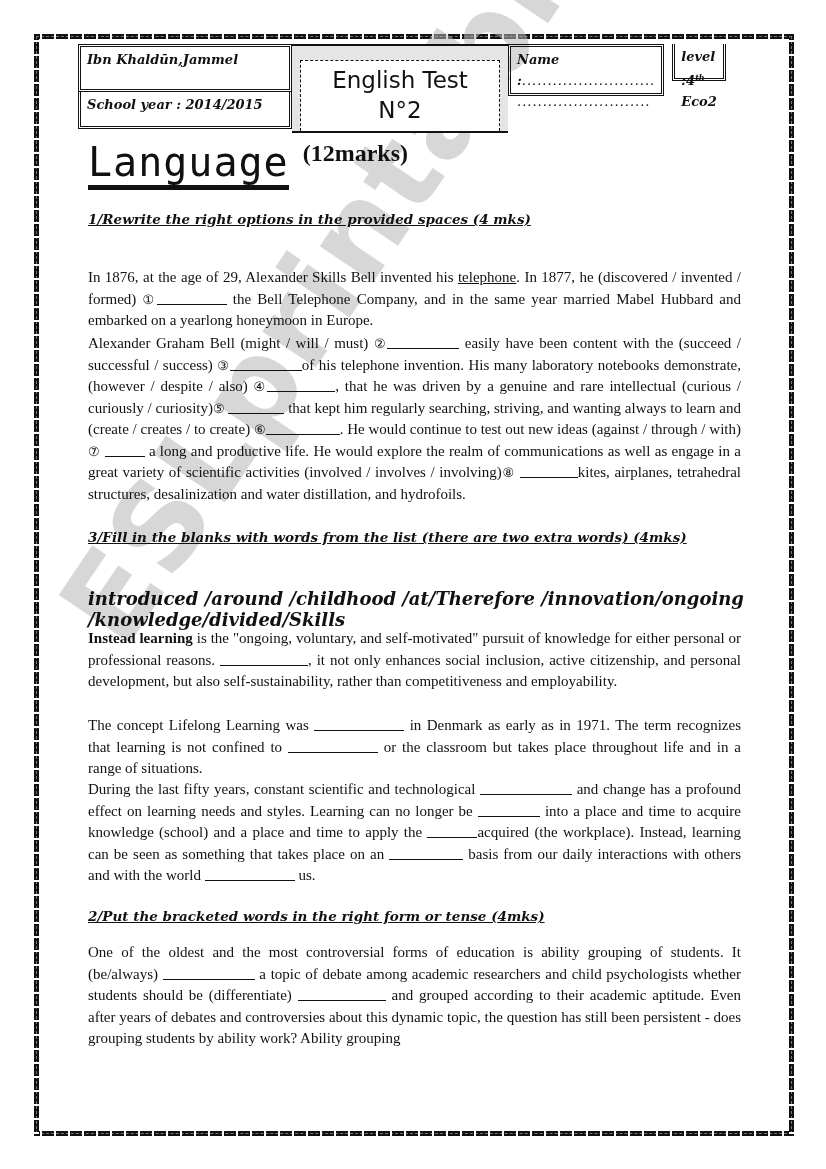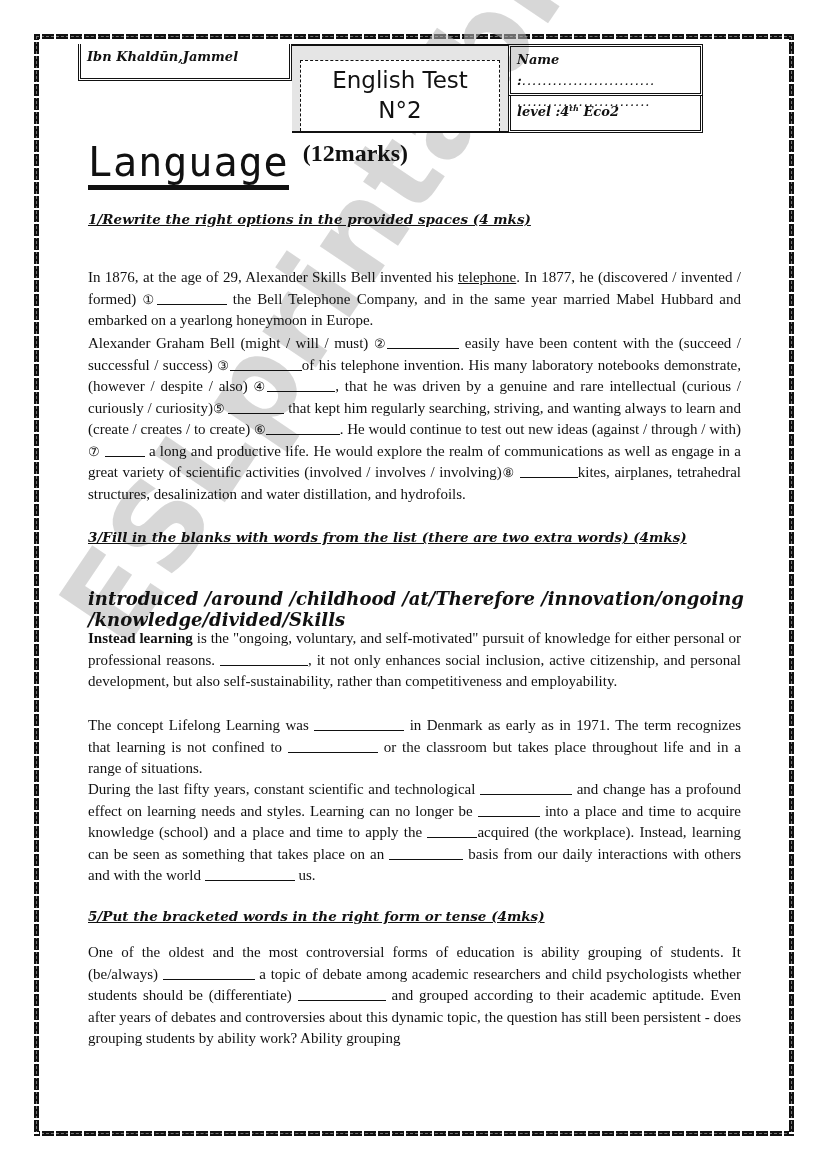--- a/index.html
+++ b/index.html
@@ -35,23 +35,23 @@
     .hbox { border: 3px double #111; padding: 2px 6px; font-family: "DejaVu Serif", serif; font-style: italic; font-weight: bold; font-size: 13px; line-height: 21px; }
     .hcol-left { width: 214px; display: flex; flex-direction: column; }
     .hcol-left .hbox:first-child { height: 48px; }
     .hcol-left .hbox:last-child { height: 37px; border-top: none; }
     .hcol-mid { width: 216px; background: #e5e5e5; border-top: 2px solid #111; border-bottom: 2px solid #111; position: relative; }
     .title-box {
       position: absolute; left: 8px; top: 14px; right: 8px; bottom: 0;
       background: #fff; border: 1px dashed #111; border-bottom: none;
       text-align: center; font-family: "DejaVu Sans", sans-serif; font-size: 23px; line-height: 30px; padding-top: 4px; color: #111;
     }
-    .hcol-right { width: 195px; display: flex; flex-direction: column; }
+    .hcol-right { width: 195px; display: flex; flex-direction: row; }
     .hcol-right .hbox:first-child { height: 52px; }
-    .hcol-right .hbox:last-child { height: 37px; border-top: none; }
+    .hcol-right .hbox:last-child { height: 37px; border-top: none; margin-left: 8px; }
     .dots { letter-spacing: 1px; font-weight: normal; }
     sup { font-size: 8px; }
 
     
     .main-heading { position: absolute; left: 88px; top: 140px; z-index: 1; display: flex; align-items: flex-start; }
     .lang-title { font-family: "DejaVu Sans Mono", monospace; font-size: 40px; letter-spacing: 1px; border-bottom: 5px solid #111; line-height: 44px; padding-bottom: 1px; }
     .marks { font-family: "Liberation Serif", serif; font-weight: bold; font-size: 24px; margin-left: 14px; }
 
     
     .section-title { position: absolute; left: 88px; font-family: "DejaVu Serif", serif; font-style: italic; font-weight: bold; font-size: 13.5px; text-decoration: underline; z-index: 1; }
@@ -68,20 +68,21 @@
 <body>
 
 <div class="page-border"></div>
 <div class="watermark">ESLprintables.com</div>
 
 <div class="header">
   <div class="hcol-left">
     <div class="hbox">
       <div>Ibn Khaldūn,Jammel</div>
     </div>
+    <div class="hbox">School year : 2014/2015</div>
   </div>
   <div class="hcol-mid">
     <div class="title-box">
       <div>English Test</div>
       <div>N°2</div>
     </div>
   </div>
   <div class="hcol-right">
     <div class="hbox">
       <div><span>Name :</span><span class="dots">..........................</span></div>
@@ -111,16 +112,16 @@
 <div class="para" style="top:628px;">
   <b>Instead learning</b><span> is the "ongoing, voluntary, and self-motivated" pursuit of knowledge for either personal or professional reasons. </span><span class="blank" style="width:88px"></span><span>, it not only enhances social inclusion, active citizenship, and personal development, but also self-sustainability, rather than competitiveness and employability.</span>
 </div>
 <div class="para" style="top:715px;">
   <span>The concept Lifelong Learning was </span><span class="blank" style="width:90px"></span><span> in Denmark as early as in 1971. The term recognizes that learning is not confined to </span><span class="blank" style="width:90px"></span><span> or the classroom but takes place throughout life and in a range of situations.</span>
 </div>
 <div class="para" style="top:779px;">
   <span>During the last fifty years, constant scientific and technological </span><span class="blank" style="width:92px"></span><span> and change has a profound effect on learning needs and styles. Learning can no longer be </span><span class="blank" style="width:62px"></span><span> into a place and time to acquire knowledge (school) and a place and time to apply the </span><span class="blank" style="width:50px"></span><span>acquired (the workplace). Instead, learning can be seen as something that takes place on an </span><span class="blank" style="width:74px"></span><span> basis from our daily interactions with others and with the world </span><span class="blank" style="width:90px"></span><span> us.</span>
 </div>
 
-<div class="section-title" style="top:908px;">5/Put the bracketed words in the right form or tense   (4mks)</div>
+<div class="section-title" style="top:908px;">2/Put the bracketed words in the right form or tense   (4mks)</div>
 <div class="para" style="top:942px;">
   <span>One of the oldest and the most controversial forms of education is ability grouping of students. It (be/always) </span><span class="blank" style="width:92px"></span><span> a topic of debate among academic researchers and child psychologists whether students should be (differentiate) </span><span class="blank" style="width:88px"></span><span> and grouped according to their academic aptitude. Even after years of debates and controversies about this dynamic topic, the question has still been persistent - does grouping students by ability work? Ability grouping</span>
 </div>
 
 </body></html>

